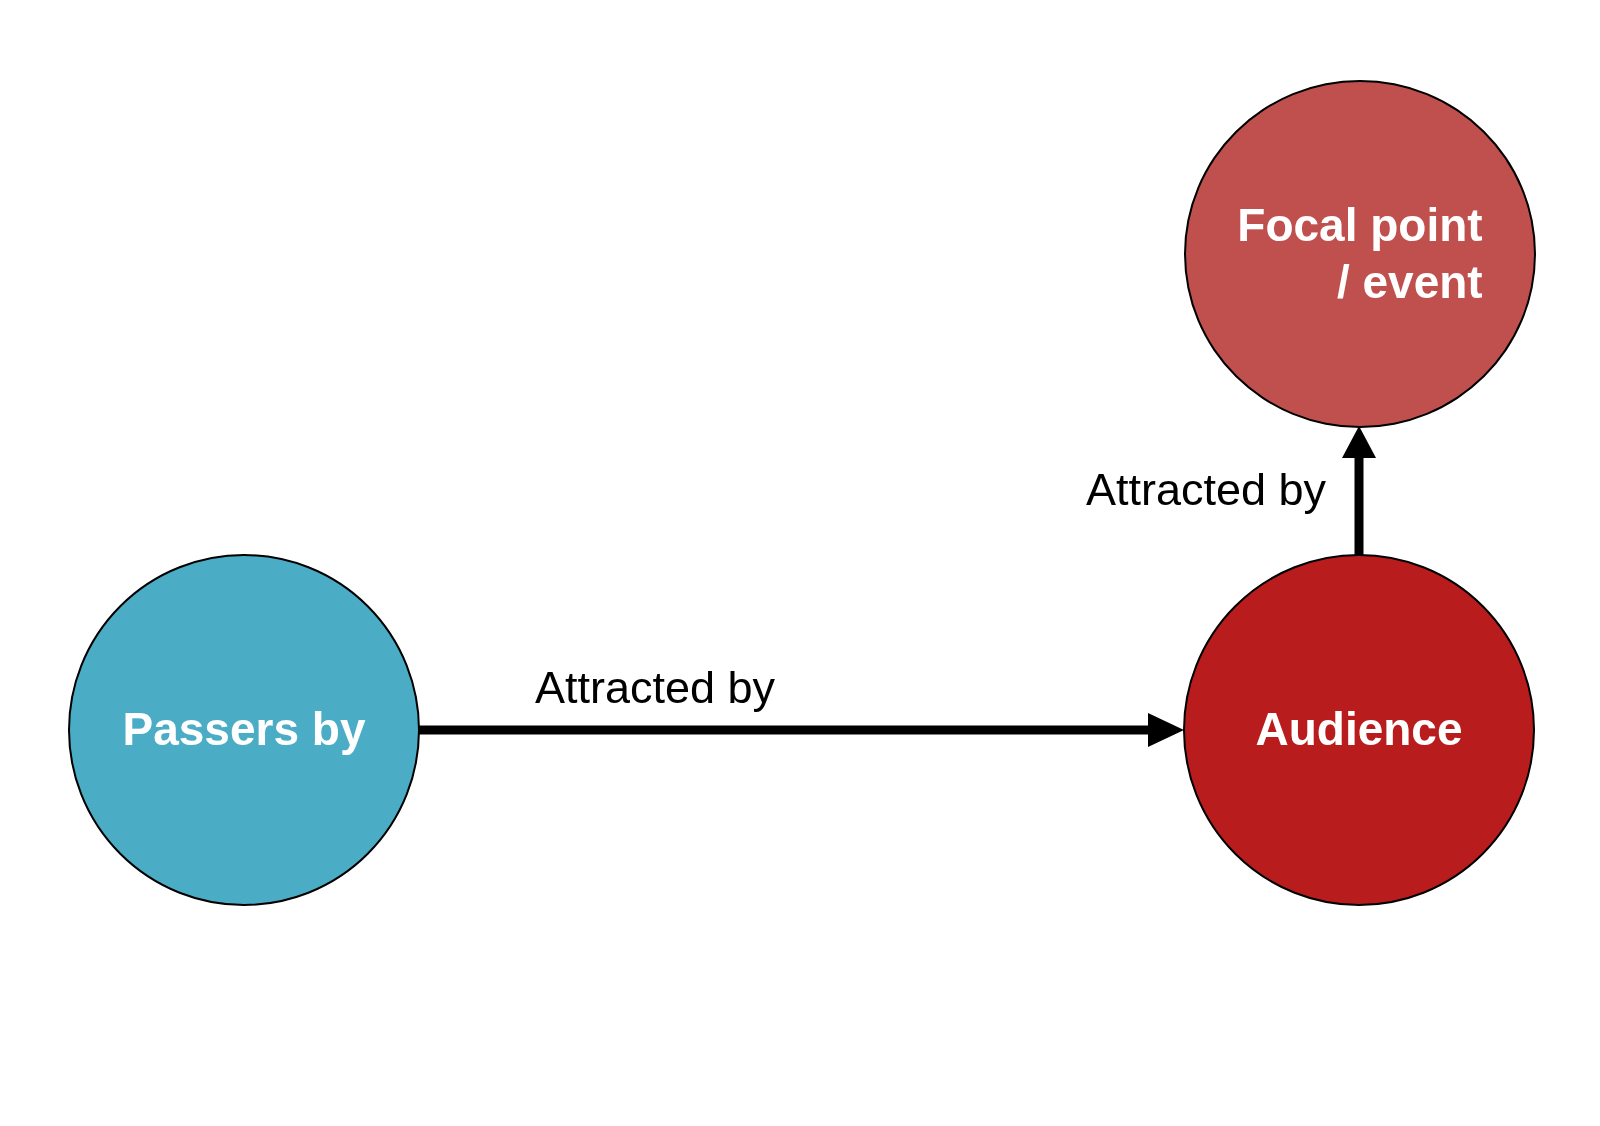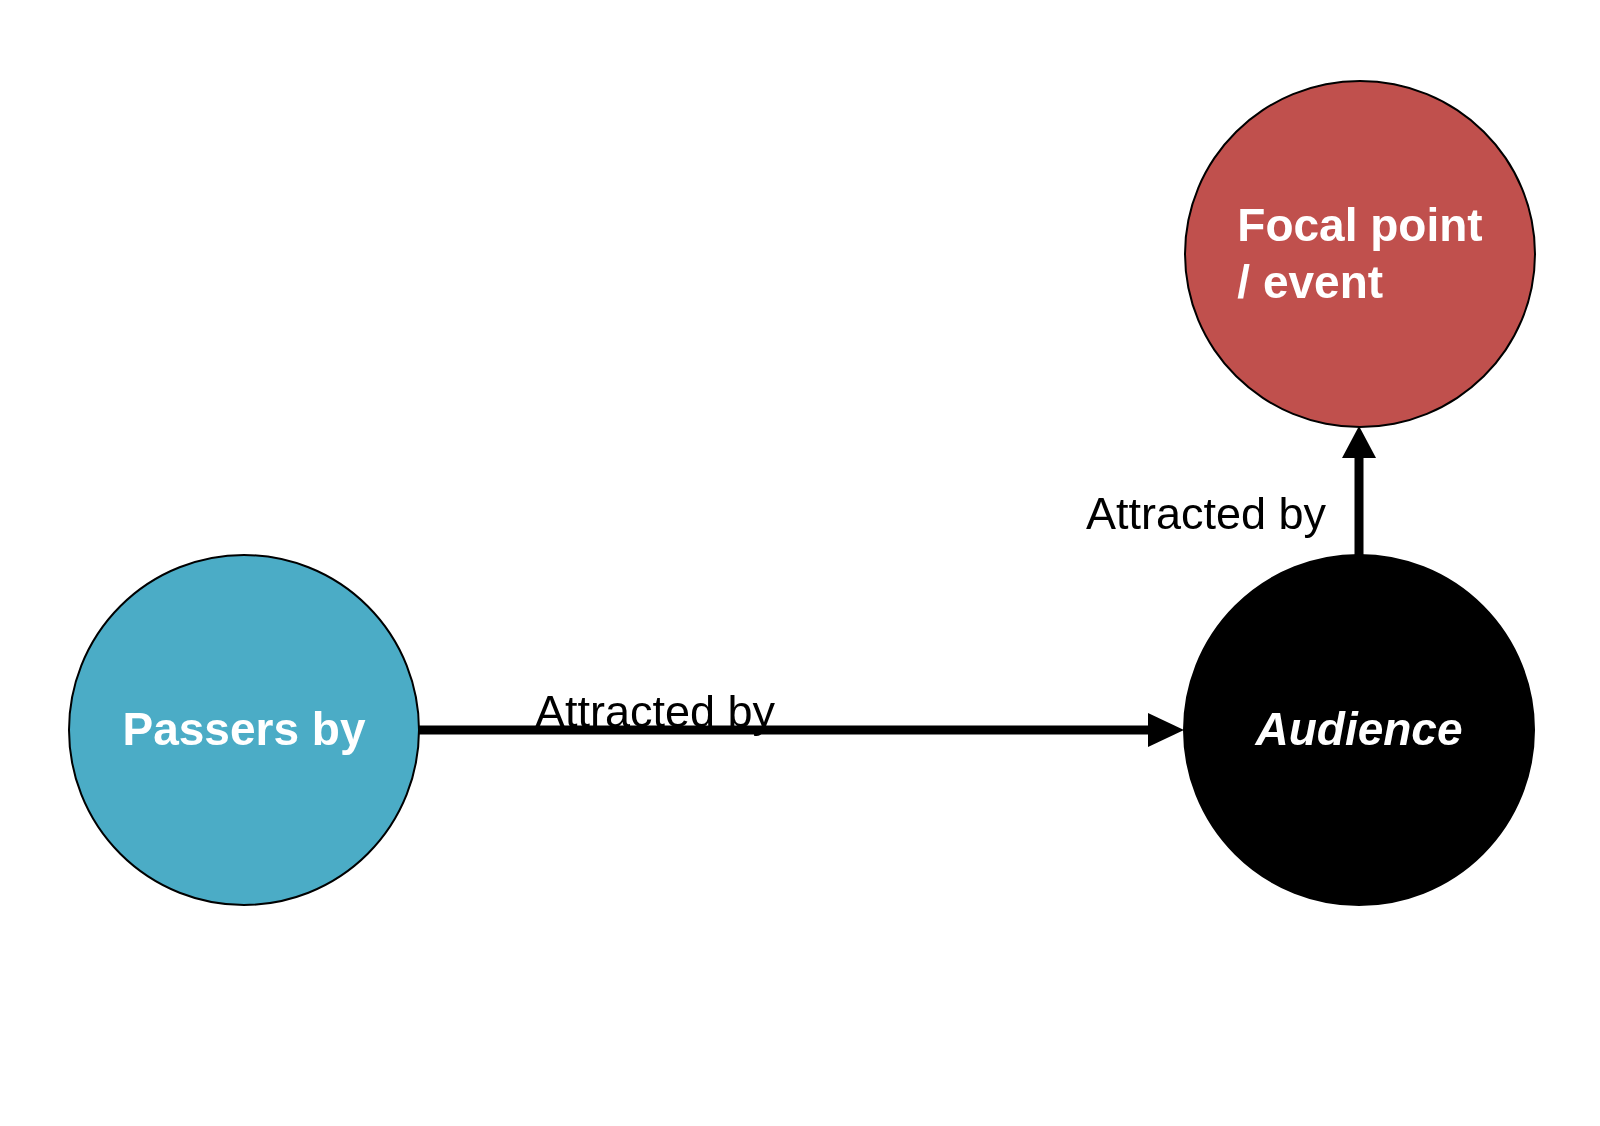--- a/index.html
+++ b/index.html
@@ -24,21 +24,21 @@
     pointer-events: none;
   }
   .node {
     position: absolute;
     border-radius: 50%;
     border: 2.5px solid #000000;
     box-sizing: border-box;
     display: flex;
     align-items: center;
     justify-content: center;
-    text-align: left;
+    text-align: right;
     color: #ffffff;
     font-weight: bold;
     font-size: 46px;
     line-height: 1.24;
   }
   .node-passers-by {
     left: 68px;
     top: 554px;
     width: 352px;
     height: 352px;
@@ -54,21 +54,20 @@
     top: 80px;
     width: 352px;
     height: 348px;
   }
   .edge-label {
     position: absolute;
     color: #000000;
     font-size: 45px;
     font-weight: normal;
     white-space: nowrap;
-    margin-top: 24px;
   }
   .edge-label-horizontal {
     left: 470px;
     top: 662px;
     width: 370px;
     text-align: center;
   }
   .edge-label-vertical {
     left: 1040px;
     top: 464px;
@@ -89,21 +88,21 @@
     <g>
       <line x1="1359" y1="556" x2="1359" y2="452" stroke="#000000" stroke-width="9"></line>
       <polygon points="1359,426 1342,458 1376,458" fill="#000000"></polygon>
     </g>
   </svg>
 
   <div class="node node-passers-by" style="background-color: rgb(75, 172, 198);">
     <span>Passers by</span>
   </div>
 
-  <div class="node node-audience" style="background-color: #000000; font-style: italic;">
+  <div class="node node-audience" style="background-color: #b91c1c;">
     <span>Audience</span>
   </div>
 
   <div class="node node-focal-point" style="background-color: rgb(192, 80, 77);">
     <span>
       <span>Focal point</span><br>
       <span>/ event</span>
     </span>
   </div>
 

